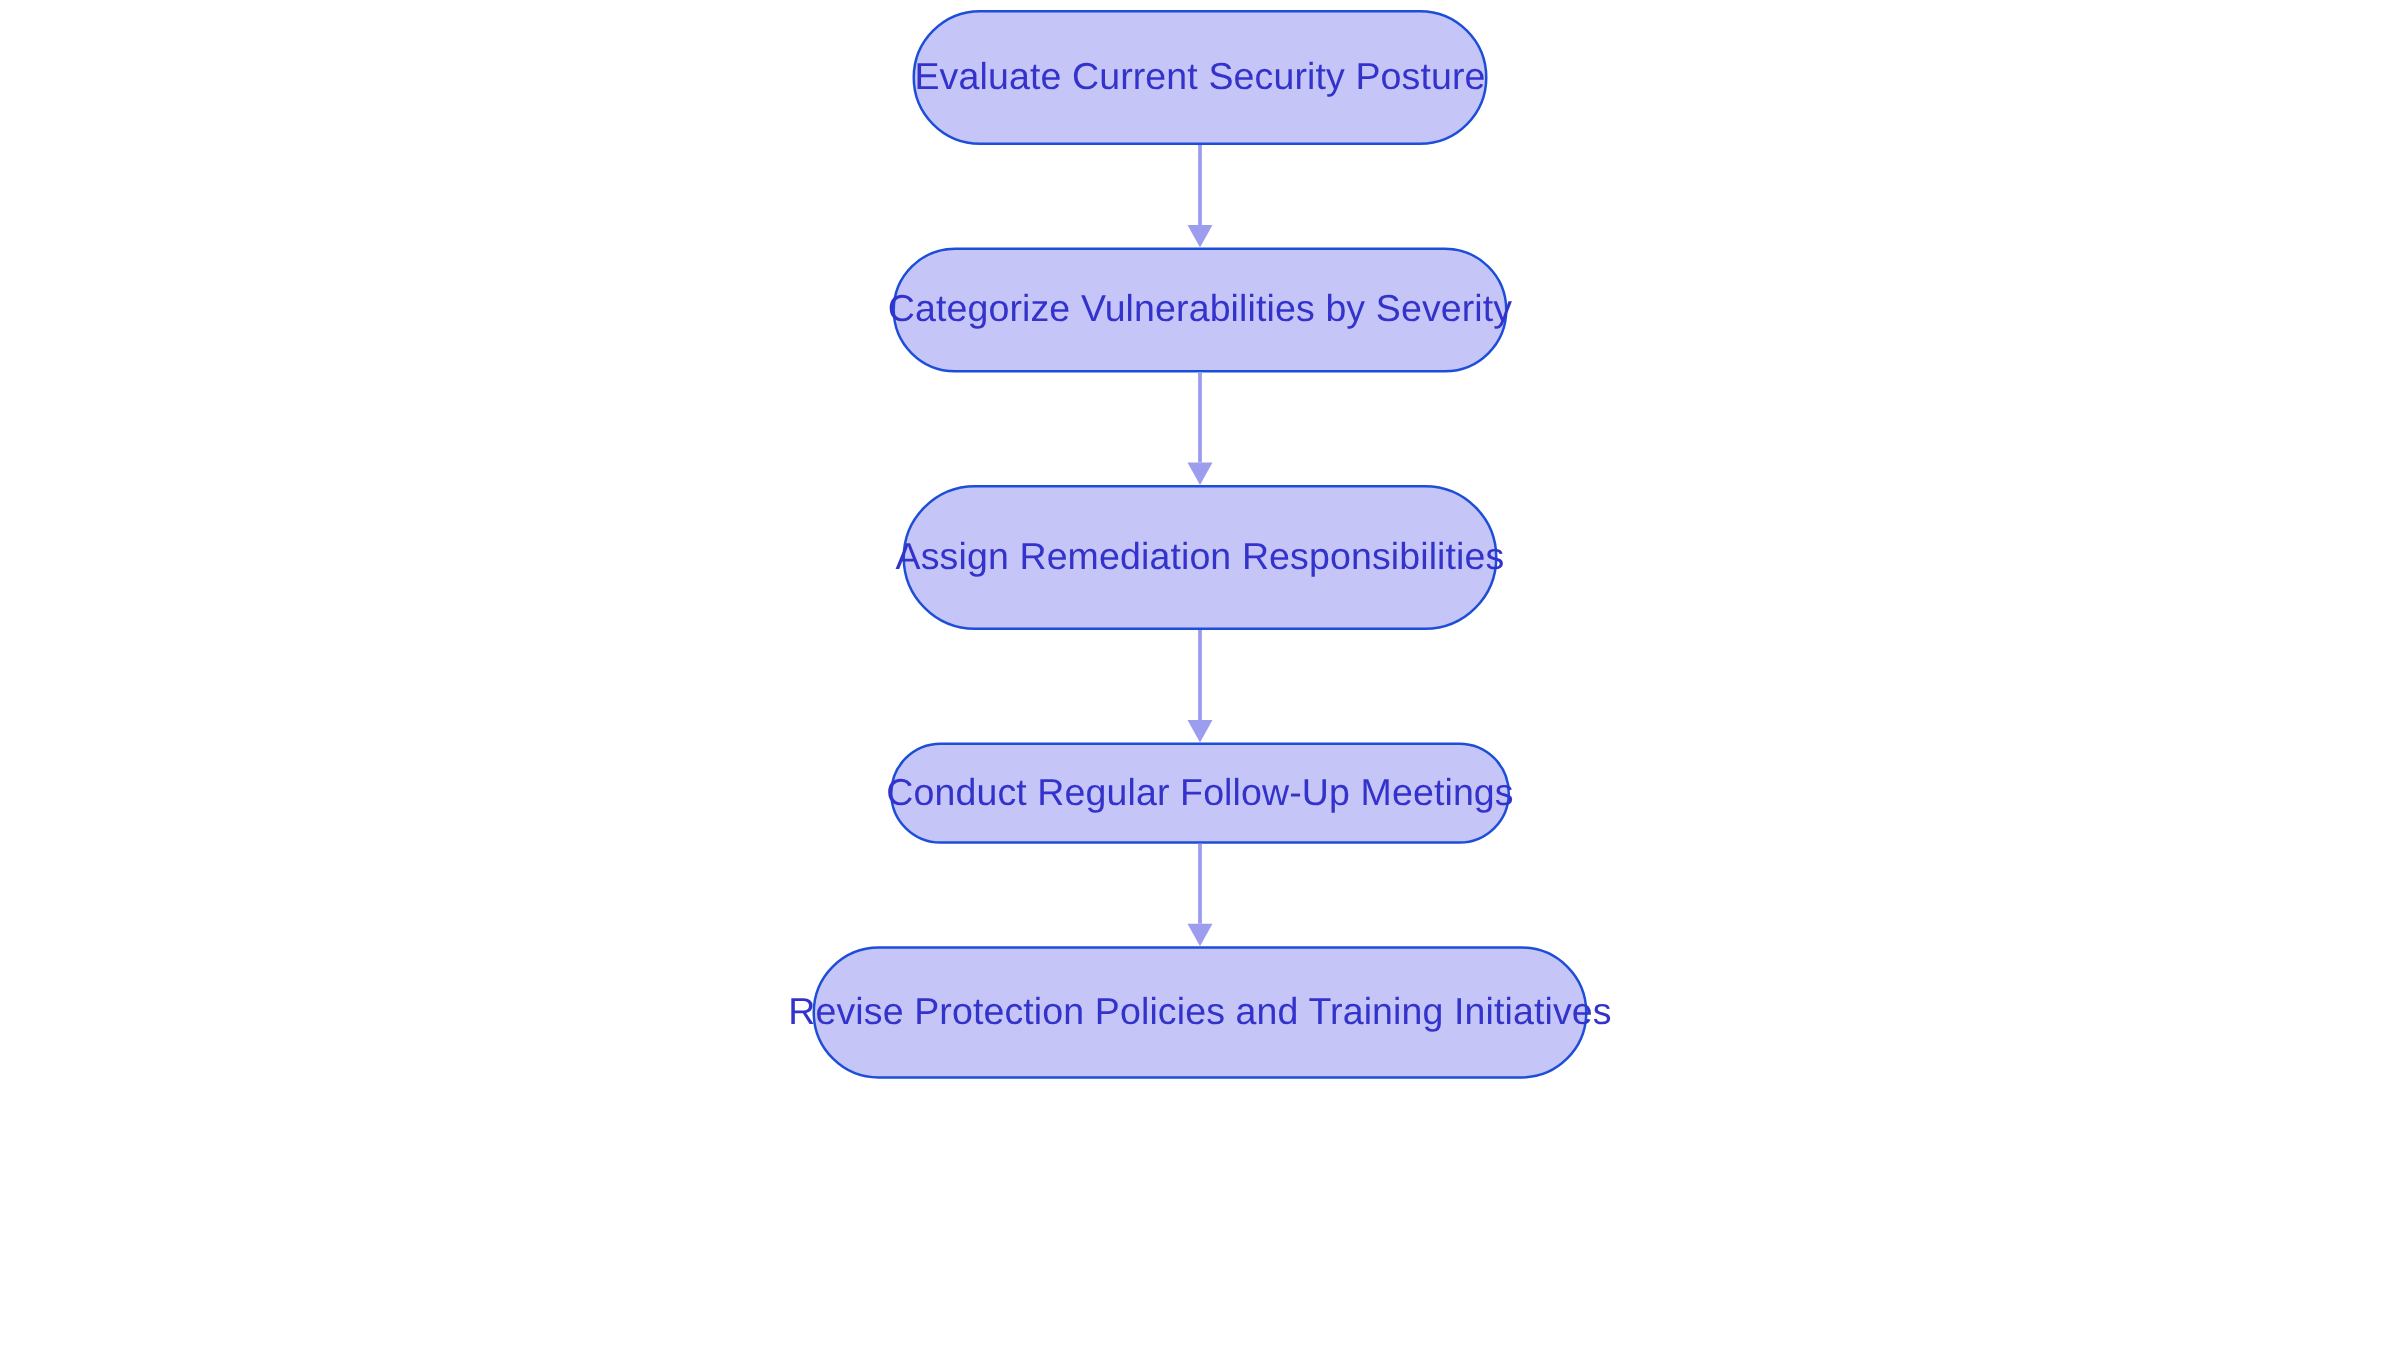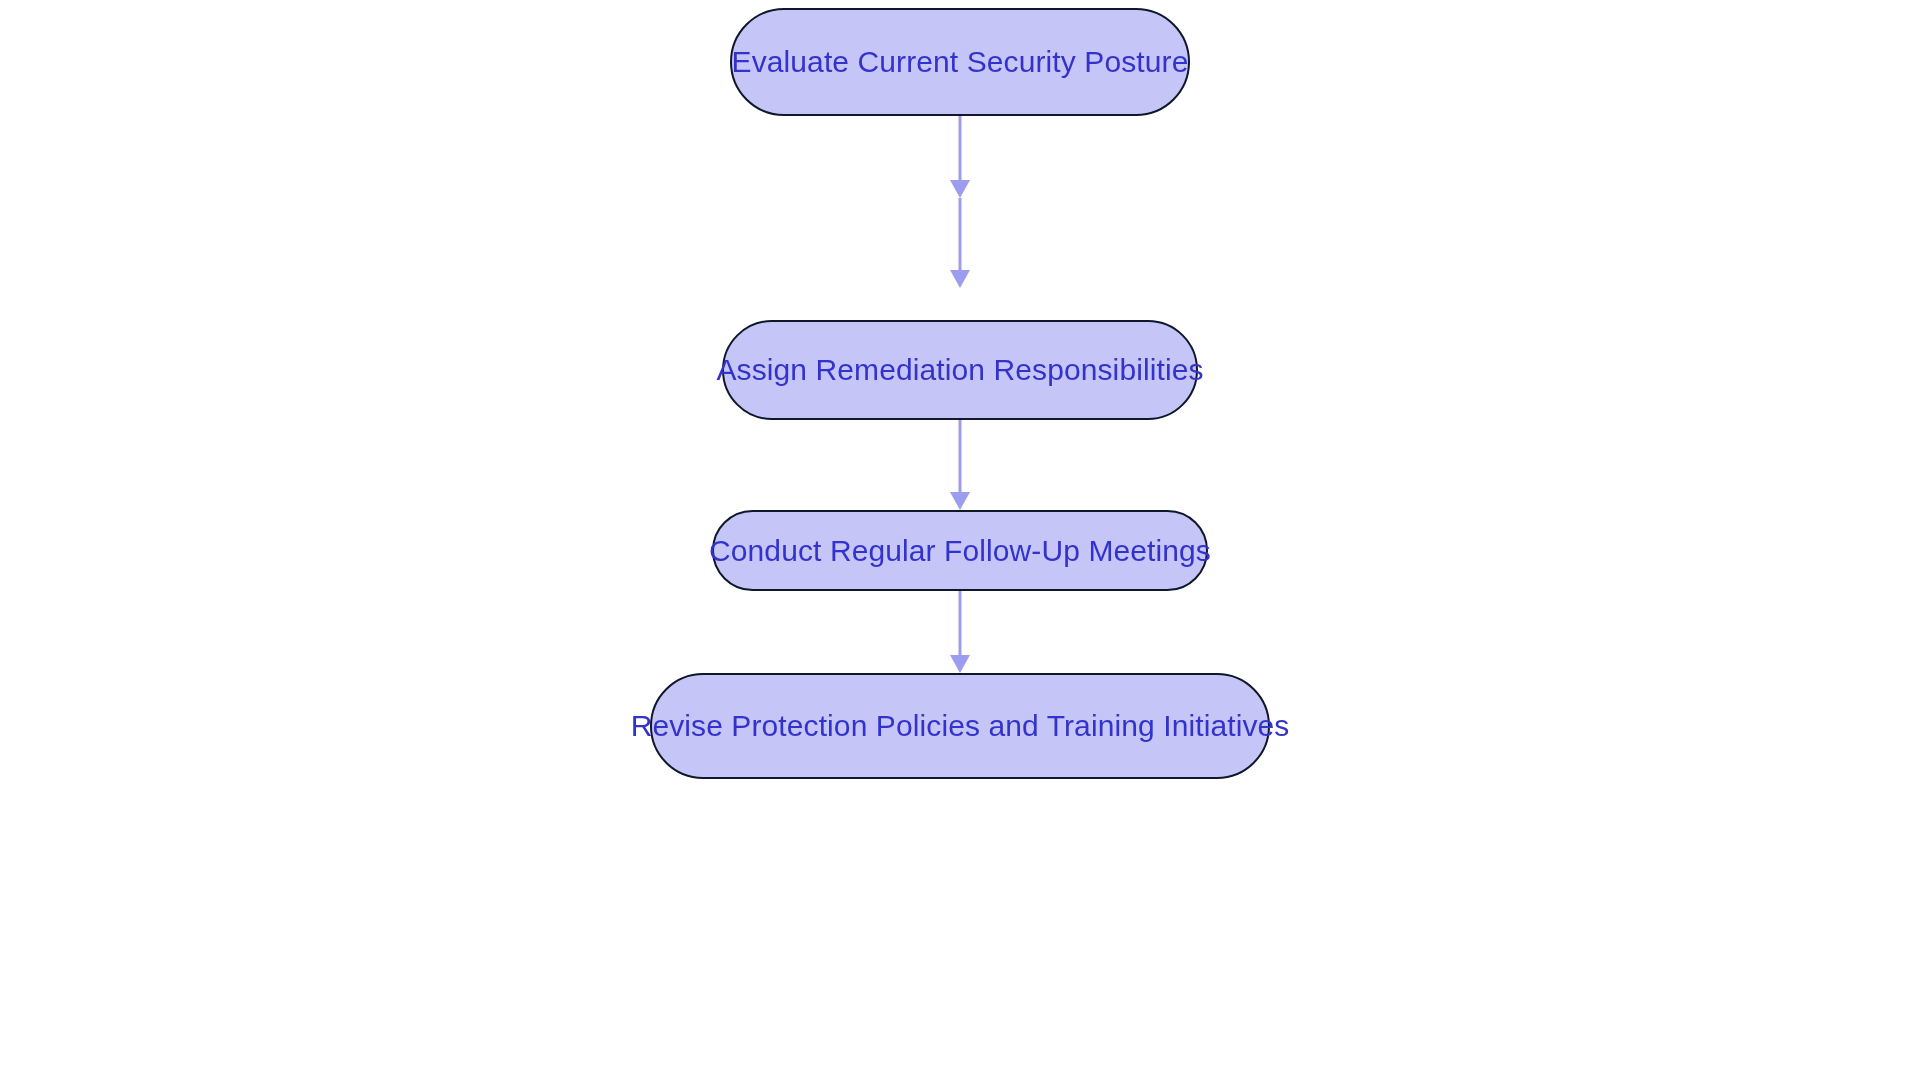--- a/index.html
+++ b/index.html
@@ -28,21 +28,21 @@
     display: flex;
     flex-direction: column;
     align-items: center;
   }
   .node {
     box-sizing: border-box;
     display: flex;
     align-items: center;
     justify-content: center;
     background: #c5c5f8;
-    border: 2px solid #0f172a;
+    border: 2px solid #1d4ed8;
     border-radius: 9999px;
     color: #3333cc;
     font-size: 30px;
     font-weight: 400;
     letter-spacing: 0.1px;
     white-space: nowrap;
     padding: 0 46px;
   }
   .node-label {
     display: block;
@@ -70,21 +70,21 @@
     width: 0;
     height: 0;
     border-left: 10px solid transparent;
     border-right: 10px solid transparent;
     border-top: 18px solid #9d9df0;
   }
 
   
   .n1 { width: 460px; height: 108px; }
   .n2 { width: 492px; height: 100px; }
-  .n3 { width: 476px; height: 100px; margin-top: 32px; }
+  .n3 { width: 476px; height: 116px; }
   .n4 { width: 496px; height: 81px; }
   .n5 { width: 620px; height: 106px; }
 
   
   .c1 { height: 82px; }
   .c2 { height: 90px; }
   .c3 { height: 90px; }
   .c4 { height: 82px; }
 
   .c1 .shaft { height: 64px; }
@@ -104,20 +104,23 @@
 
     <div class="node n1">
       <span class="node-label">Evaluate Current Security Posture</span>
     </div>
 
     <div class="connector c1">
       <span class="shaft"></span>
       <span class="head"></span>
     </div>
 
+    <div class="node n2">
+      <span class="node-label">Categorize Vulnerabilities by Severity</span>
+    </div>
 
     <div class="connector c2">
       <span class="shaft"></span>
       <span class="head"></span>
     </div>
 
     <div class="node n3">
       <span class="node-label">Assign Remediation Responsibilities</span>
     </div>
 

